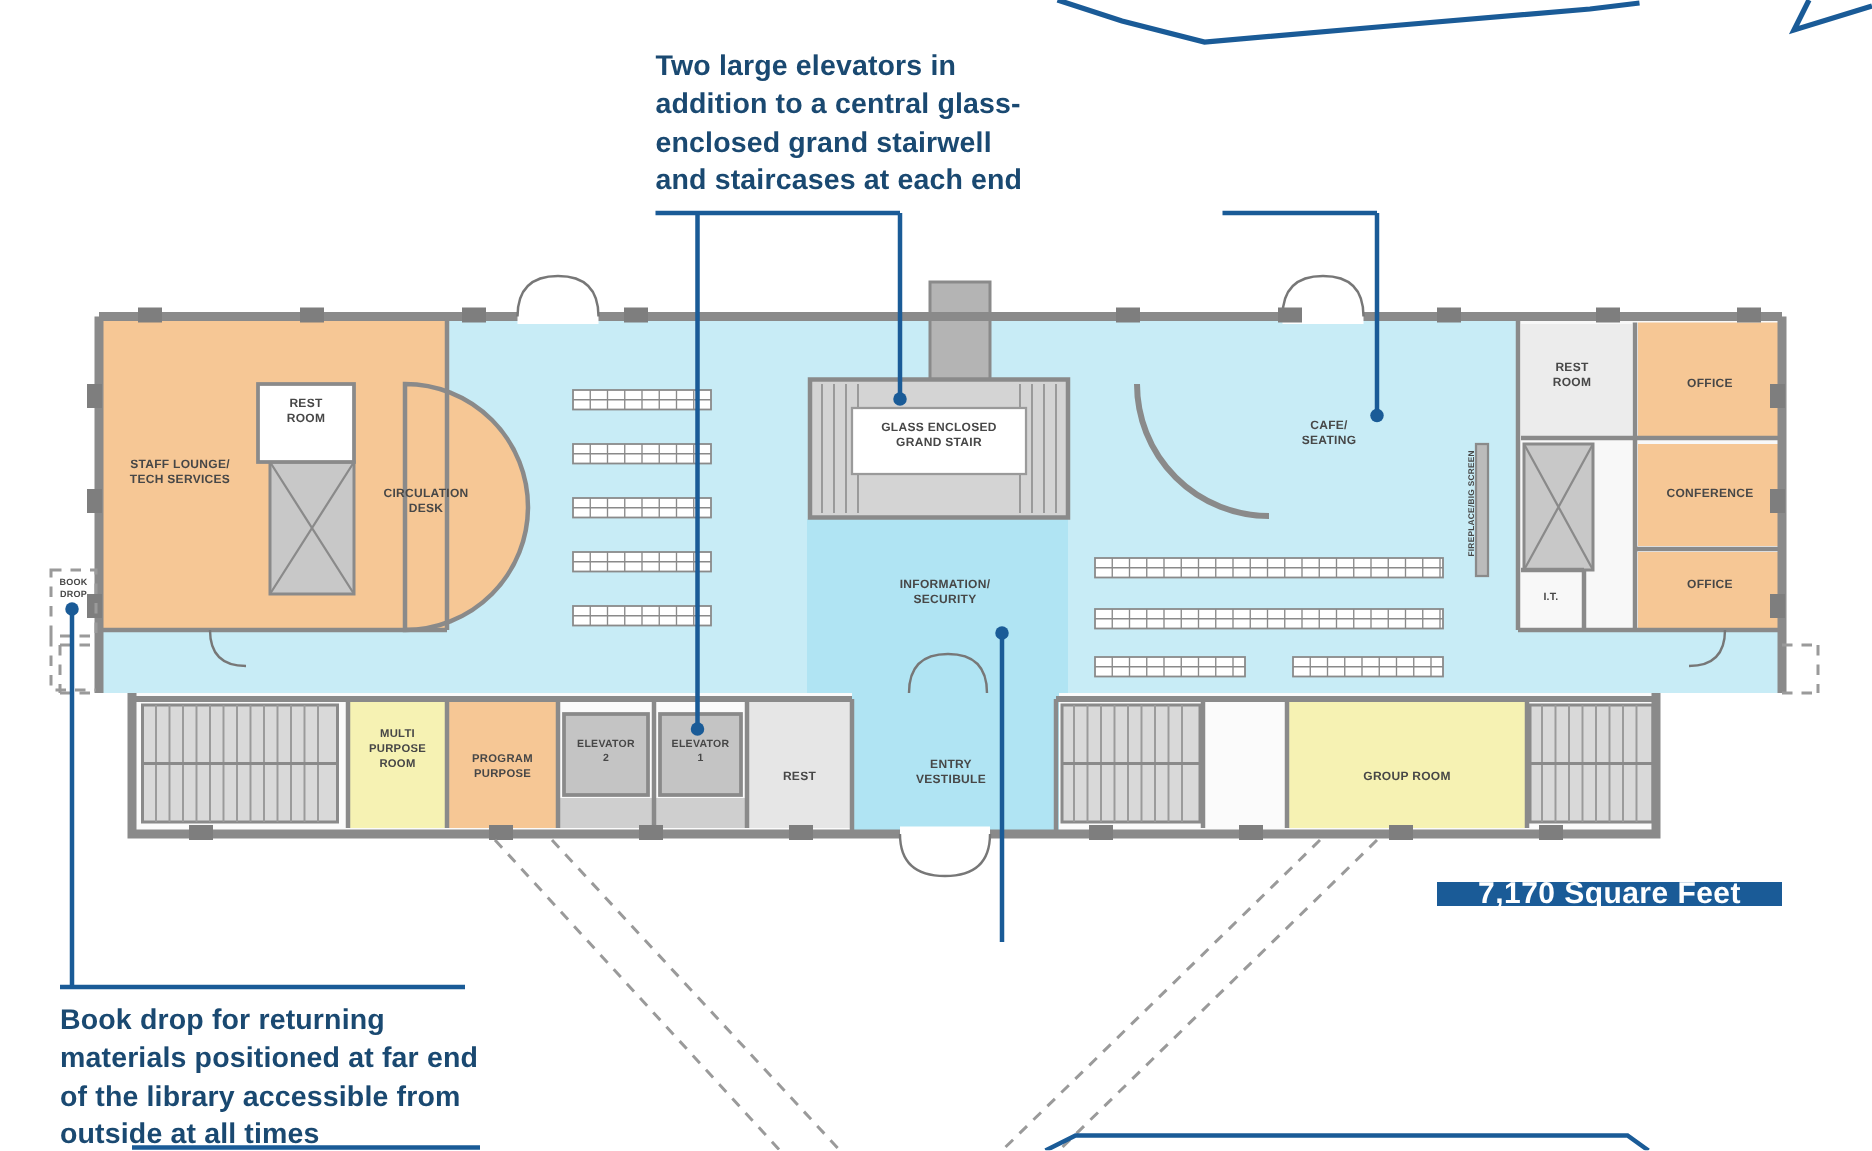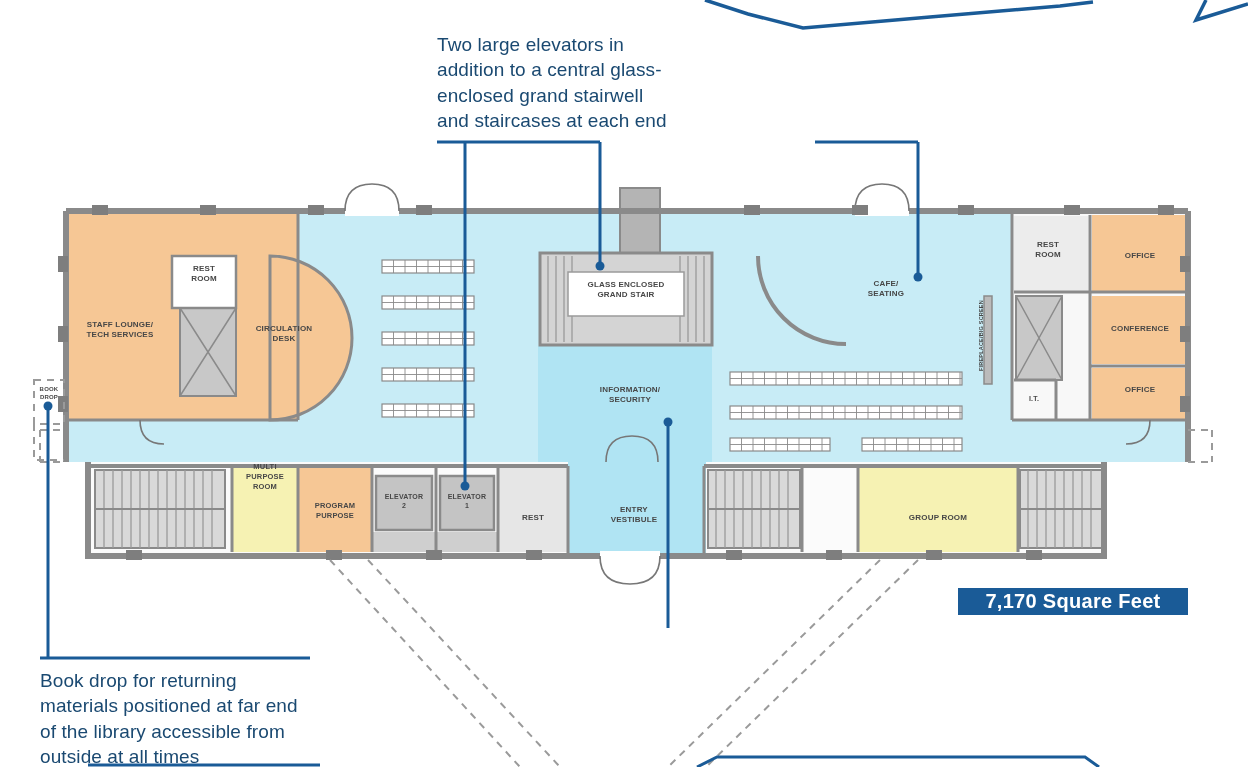--- a/index.html
+++ b/index.html
@@ -1,24 +1,24 @@
 <!DOCTYPE html>
 <html><head>
 <meta charset="utf-8">
 <style>
   *{margin:0;padding:0;box-sizing:border-box}
   html,body{background:#fff}
   body{width:1248px;height:767px;overflow:hidden;font-family:"Liberation Sans",sans-serif}
   .canvas{position:relative;width:1248px;height:767px;background:#fff}
   .canvas > svg{position:absolute;left:0;top:0}
-  .note{position:absolute;font-weight:400;font-size:19px;line-height:1.34;color:#1a4971;
+  .note{position:absolute;font-weight:700;font-size:19px;line-height:1.34;color:#1a4971;
         white-space:pre-line;letter-spacing:.1px}
   .rlabel{position:absolute;font-weight:700;font-size:8px;line-height:1.3;color:#474747;
           text-align:center;white-space:pre-line;letter-spacing:.2px}
-  .badge{position:absolute;left:958px;top:588px;width:230px;height:27px;background:#1a5b97;
+  .badge{position:absolute;left:958px;top:588px;width:230px;height:16px;background:#1a5b97;
          color:#fff;font-weight:700;font-size:20px;display:flex;align-items:center;
          justify-content:center;letter-spacing:.3px}
   .vert{transform:rotate(-90deg);transform-origin:center}
 </style>
 </head>
 <body>
 
 <div class="canvas">
 
   <svg id="plan-svg" width="1248" height="767" viewBox="0 0 1248 767">
@@ -177,42 +177,42 @@
 addition to a central glass-
 enclosed grand stairwell
 and staircases at each end</div>
   <div class="note" style="left:40px;top:668px;width:330px">Book drop for returning
 materials positioned at far end
 of the library accessible from
 outside at all times</div>
 
   <div class="badge">7,170 Square Feet</div>
 
-  <div class="rlabel" style="left:64px;top:320px;width:112px">STAFF LOUNGE/
+  <div class="rlabel" style="left:64px;top:305px;width:112px">STAFF LOUNGE/
 TECH SERVICES</div>
   <div class="rlabel" style="left:174px;top:264px;width:60px">REST
 ROOM</div>
   <div class="rlabel" style="left:240px;top:324px;width:88px">CIRCULATION
 DESK</div>
   <div class="rlabel" style="left:35px;top:386px;width:28px;font-size:6px">BOOK
 DROP</div>
   <div class="rlabel" style="left:570px;top:280px;width:112px">GLASS ENCLOSED
 GRAND STAIR</div>
   <div class="rlabel" style="left:568px;top:385px;width:124px">INFORMATION/
 SECURITY</div>
   <div class="rlabel" style="left:840px;top:279px;width:92px">CAFE/
 SEATING</div>
   <div class="rlabel vert" style="left:942px;top:332px;width:80px;font-size:5.5px">FIREPLACE/BIG SCREEN</div>
   <div class="rlabel" style="left:1020px;top:240px;width:56px">REST
 ROOM</div>
   <div class="rlabel" style="left:1098px;top:251px;width:84px">OFFICE</div>
   <div class="rlabel" style="left:1094px;top:324px;width:92px">CONFERENCE</div>
   <div class="rlabel" style="left:1098px;top:385px;width:84px">OFFICE</div>
   <div class="rlabel" style="left:1014px;top:394px;width:40px;font-size:7px">I.T.</div>
-  <div class="rlabel" style="left:234px;top:462px;width:62px;font-size:7.5px">MULTI
+  <div class="rlabel" style="left:234px;top:484px;width:62px;font-size:7.5px">MULTI
 PURPOSE
 ROOM</div>
   <div class="rlabel" style="left:300px;top:501px;width:70px;font-size:7.5px">PROGRAM
 PURPOSE</div>
   <div class="rlabel" style="left:376px;top:492px;width:56px;font-size:7px">ELEVATOR
 2</div>
   <div class="rlabel" style="left:440px;top:492px;width:54px;font-size:7px">ELEVATOR
 1</div>
   <div class="rlabel" style="left:502px;top:513px;width:62px">REST</div>
   <div class="rlabel" style="left:588px;top:505px;width:92px">ENTRY

